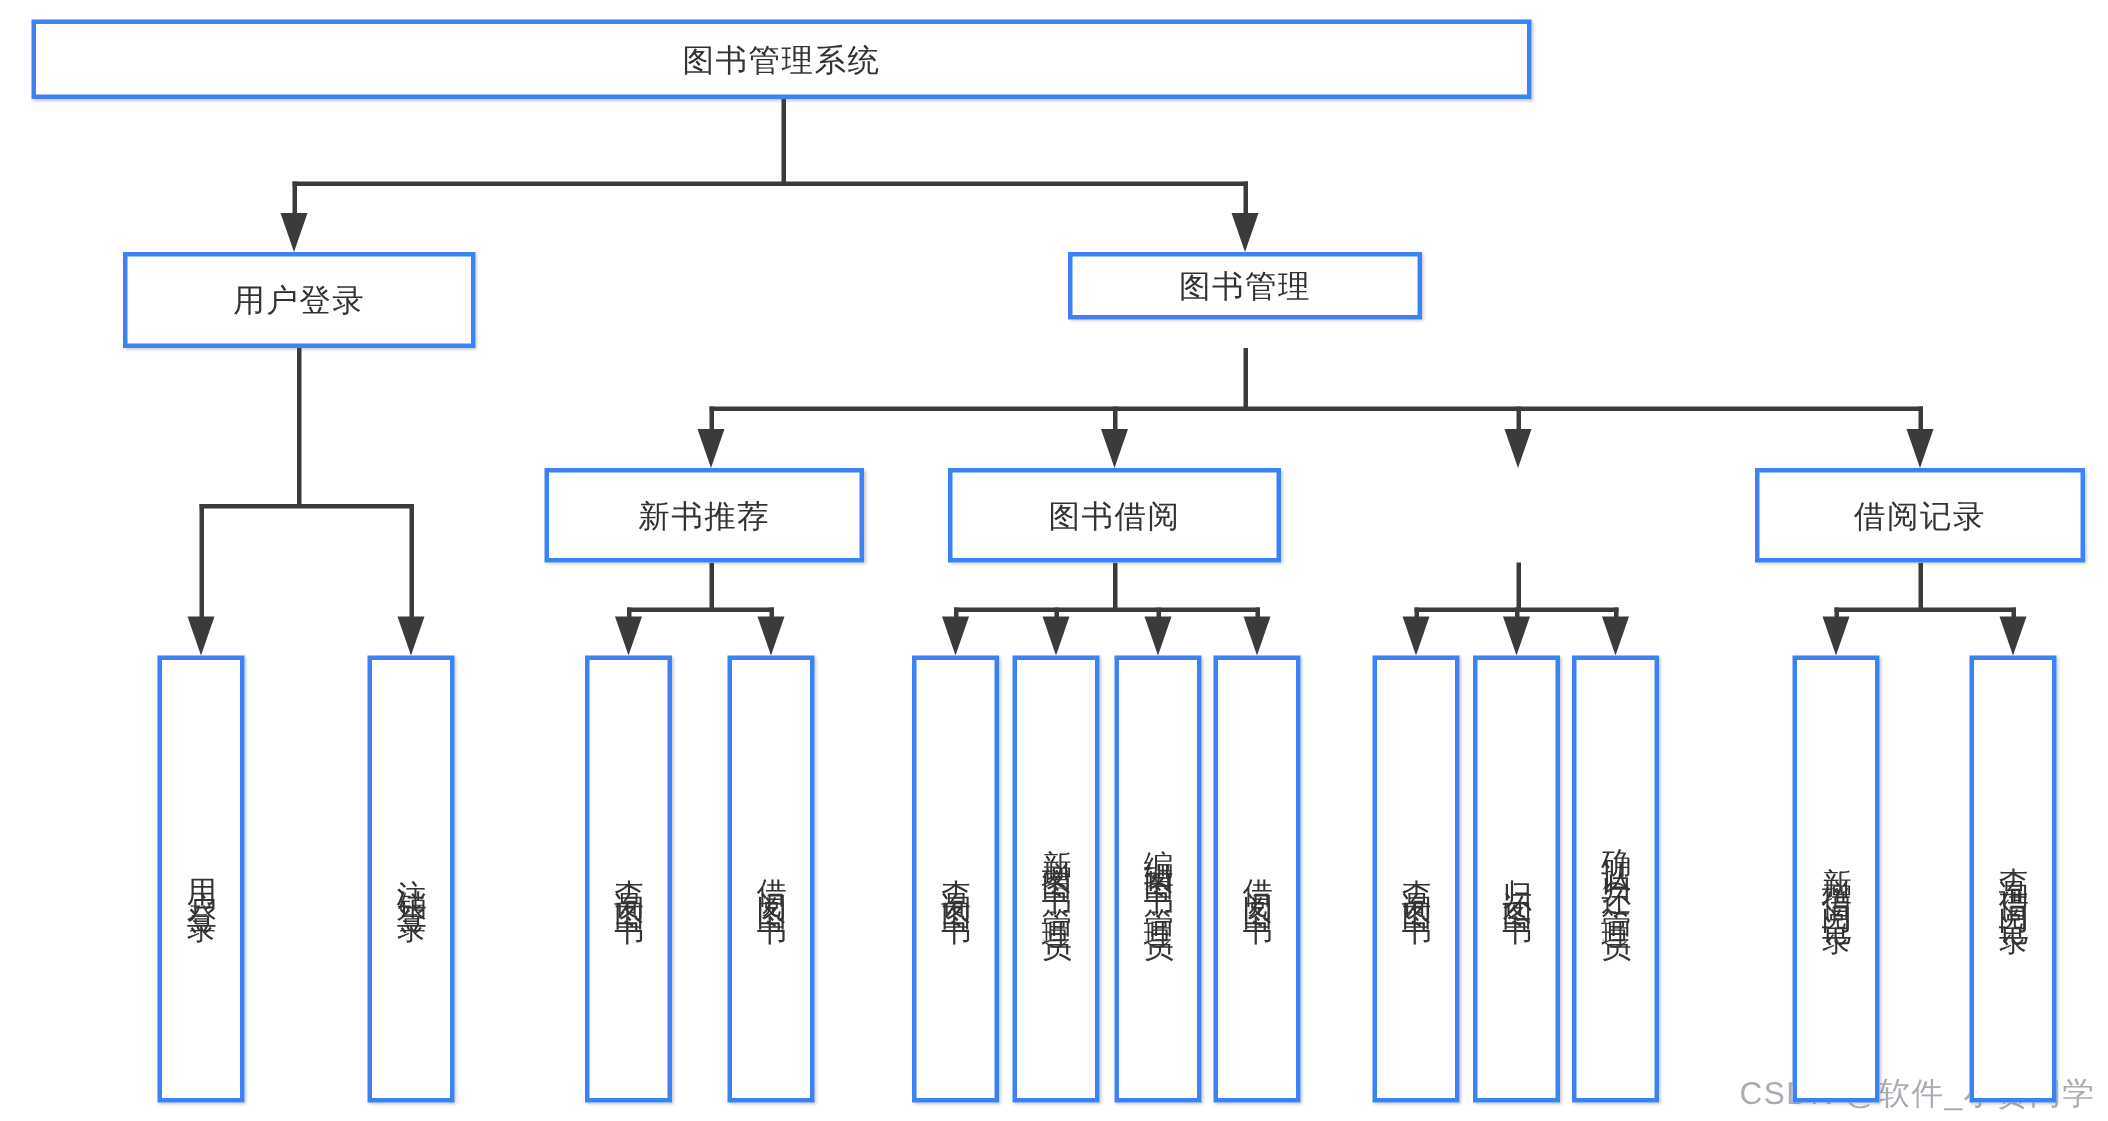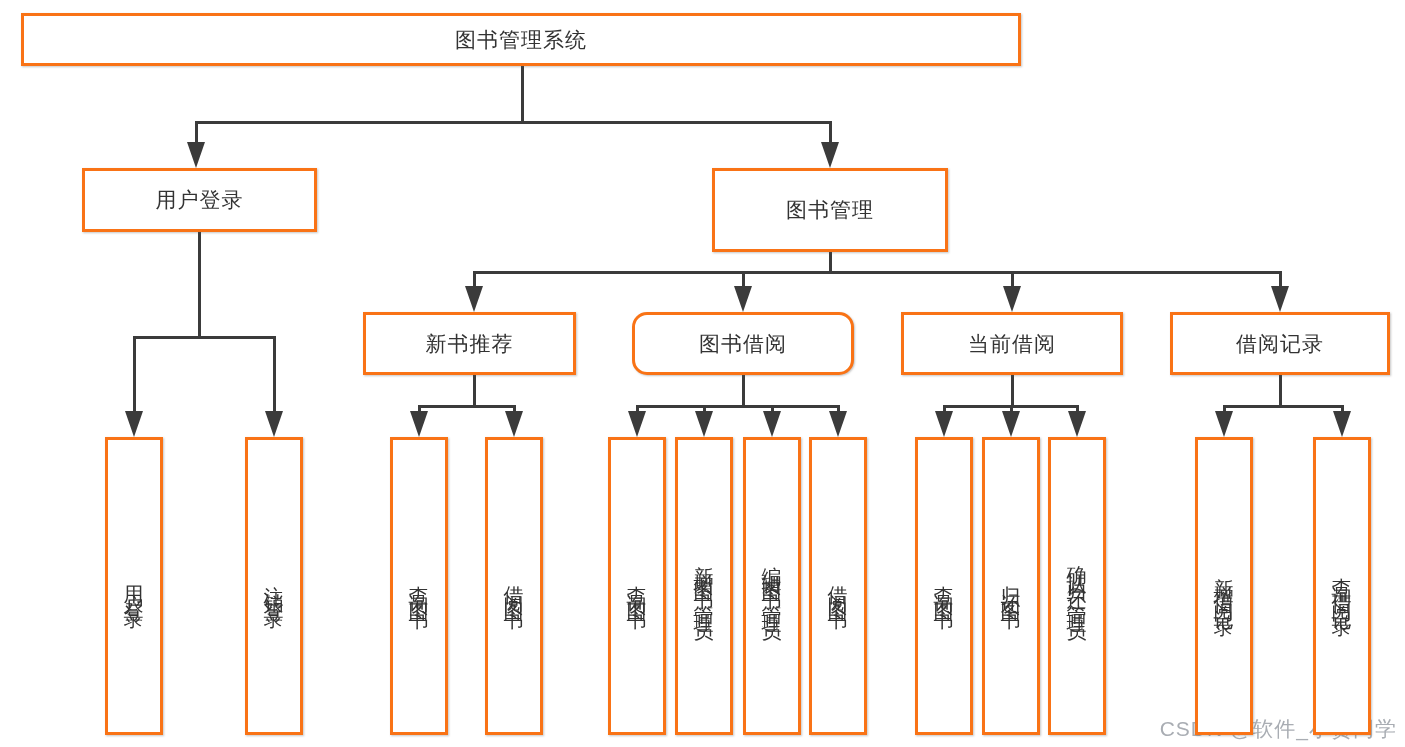--- a/index.html
+++ b/index.html
@@ -2,21 +2,21 @@
 <html><head>
 <meta charset="utf-8">
 <style>
   html,body{margin:0;padding:0;background:#ffffff;}
   #stage{
     position:relative;width:1405px;height:747px;background:#ffffff;overflow:hidden;
     font-family:"Liberation Sans","DejaVu Sans",sans-serif;
   }
   .node{
     position:absolute;box-sizing:border-box;background:#ffffff;
-    border:3px solid #f97316;
+    border:3px solid #3b82f6;
     box-shadow:1px 1px 2px rgba(90,90,90,0.35);
     display:flex;align-items:center;justify-content:center;
     color:#333333;
   }
   .node.h .lbl{font-size:21px;letter-spacing:1px;}
   .node.v .lbl{
     writing-mode:vertical-rl;text-orientation:mixed;
     font-size:20px;letter-spacing:8px;line-height:1;
   }
   .vline,.hline{position:absolute;background:#3b3b3b;}
@@ -95,49 +95,46 @@
     </div>
     <div class="node h" style="left: 82px; top: 168px; width: 235px; height: 64px;">
       <span class="lbl">用户登录</span>
     </div>
     <div class="node v" style="left: 105px; top: 437px; width: 58px; height: 298px;">
       <span class="lbl">用户登录</span>
     </div>
     <div class="node v" style="left: 245px; top: 437px; width: 58px; height: 298px;">
       <span class="lbl">注销登录</span>
     </div>
-    <div class="node h" style="left: 712px; top: 168px; width: 236px; height: 84px;">
+    <div class="node h" style="left: 712px; top: 168px; width: 236px; height: 45px;">
       <span class="lbl">图书管理</span>
     </div>
     <div class="node h" style="left: 363px; top: 312px; width: 213px; height: 63px;">
       <span class="lbl">新书推荐</span>
     </div>
     <div class="node v" style="left: 390px; top: 437px; width: 58px; height: 298px;">
       <span class="lbl">查询图书</span>
     </div>
     <div class="node v" style="left: 485px; top: 437px; width: 58px; height: 298px;">
       <span class="lbl">借阅图书</span>
     </div>
-    <div class="node h" style="left: 632px; top: 312px; width: 222px; height: 63px; border-radius: 15px;">
+    <div class="node h" style="left: 632px; top: 312px; width: 222px; height: 63px;">
       <span class="lbl">图书借阅</span>
     </div>
     <div class="node v" style="left: 608px; top: 437px; width: 58px; height: 298px;">
       <span class="lbl">查询图书</span>
     </div>
     <div class="node v" style="left: 675px; top: 437px; width: 58px; height: 298px;">
       <span class="lbl">新增图书（管理员）</span>
     </div>
     <div class="node v" style="left: 743px; top: 437px; width: 58px; height: 298px;">
       <span class="lbl">编辑图书（管理员）</span>
     </div>
     <div class="node v" style="left: 809px; top: 437px; width: 58px; height: 298px;">
       <span class="lbl">借阅图书</span>
-    </div>
-    <div class="node h" style="left: 901px; top: 312px; width: 222px; height: 63px;">
-      <span class="lbl">当前借阅</span>
     </div>
     <div class="node v" style="left: 915px; top: 437px; width: 58px; height: 298px;">
       <span class="lbl">查询图书</span>
     </div>
     <div class="node v" style="left: 982px; top: 437px; width: 58px; height: 298px;">
       <span class="lbl">归还图书</span>
     </div>
     <div class="node v" style="left: 1048px; top: 437px; width: 58px; height: 298px;">
       <span class="lbl">确认归还（管理员）</span>
     </div>

